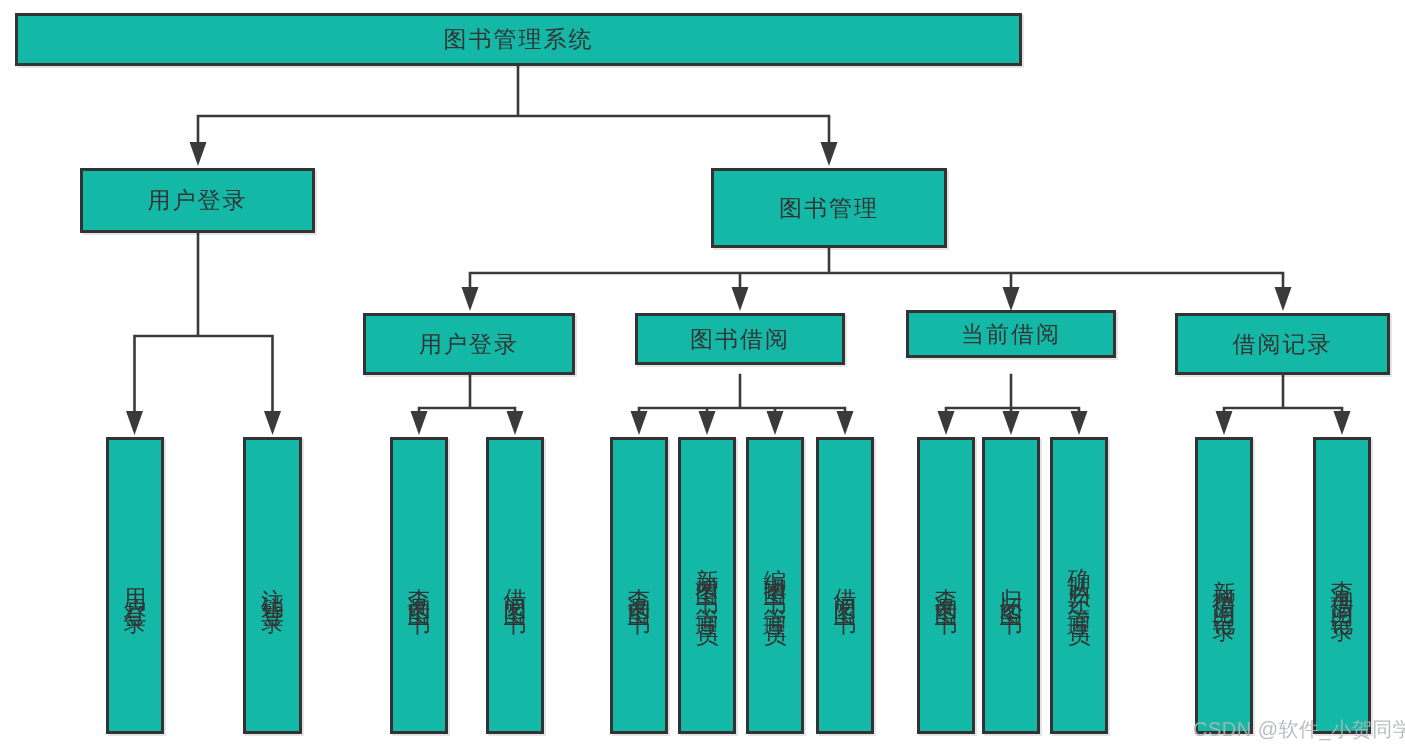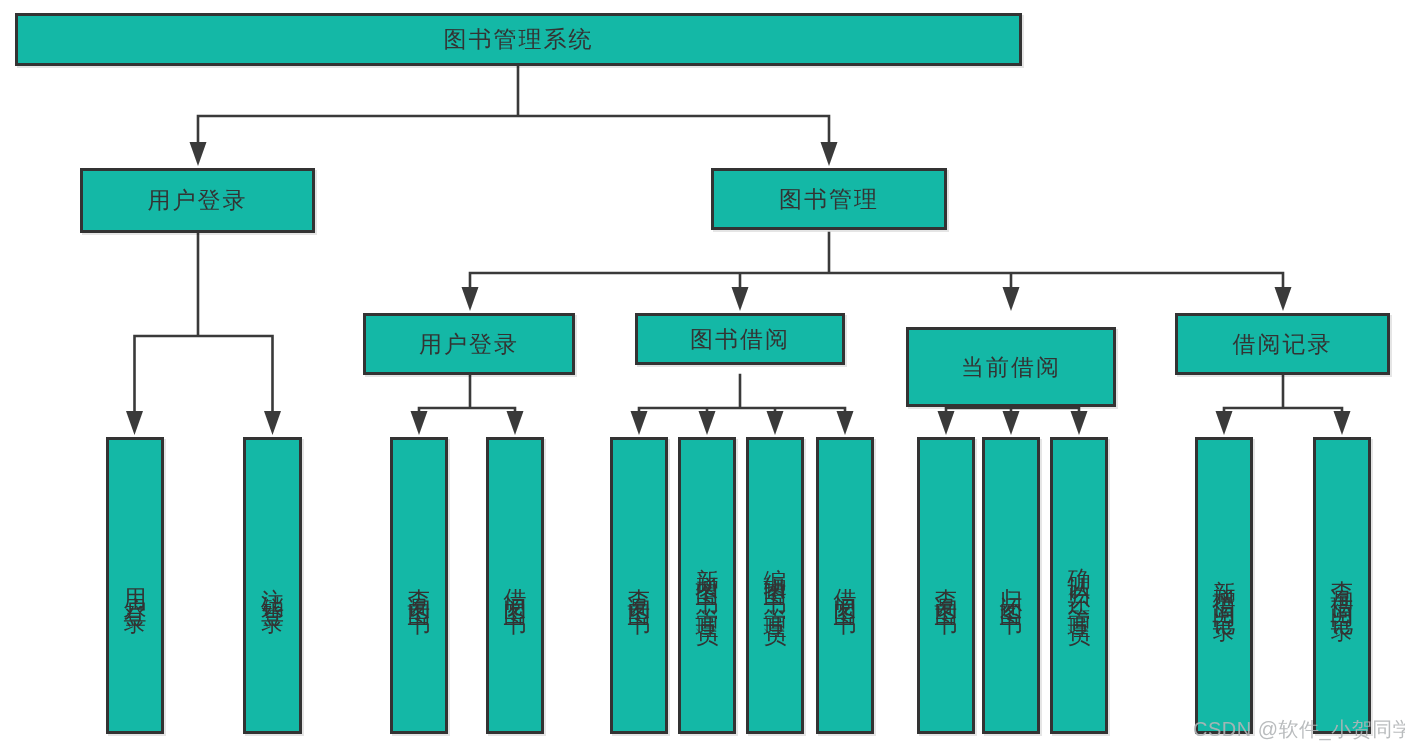--- a/index.html
+++ b/index.html
@@ -99,31 +99,31 @@
     </g>
   </svg>
 
   <div class="node" style="left:15px;top:13px;width:1007px;height:53px;">
     <span class="hlabel">图书管理系统</span>
   </div>
 
   <div class="node" style="left:80px;top:168px;width:235px;height:65px;">
     <span class="hlabel">用户登录</span>
   </div>
-  <div class="node" style="left:711px;top:168px;width:236px;height:62px;">
+  <div class="node" style="left:711px;top:168px;width:236px;height:80px;">
     <span class="hlabel">图书管理</span>
   </div>
 
   <div class="node" style="left:363px;top:313px;width:212px;height:62px;">
     <span class="hlabel">用户登录</span>
   </div>
   <div class="node" style="left:635px;top:313px;width:210px;height:52px;">
     <span class="hlabel">图书借阅</span>
   </div>
-  <div class="node" style="left:906px;top:327px;width:210px;height:80px;">
+  <div class="node" style="left:906px;top:310px;width:210px;height:48px;">
     <span class="hlabel">当前借阅</span>
   </div>
   <div class="node" style="left:1175px;top:313px;width:215px;height:62px;">
     <span class="hlabel">借阅记录</span>
   </div>
 
   <div class="node vbox" style="left:106px;top:437px;width:58px;height:297px;">
     <span class="vlabel">用户登录</span>
   </div>
   <div class="node vbox" style="left:243px;top:437px;width:59px;height:297px;">

